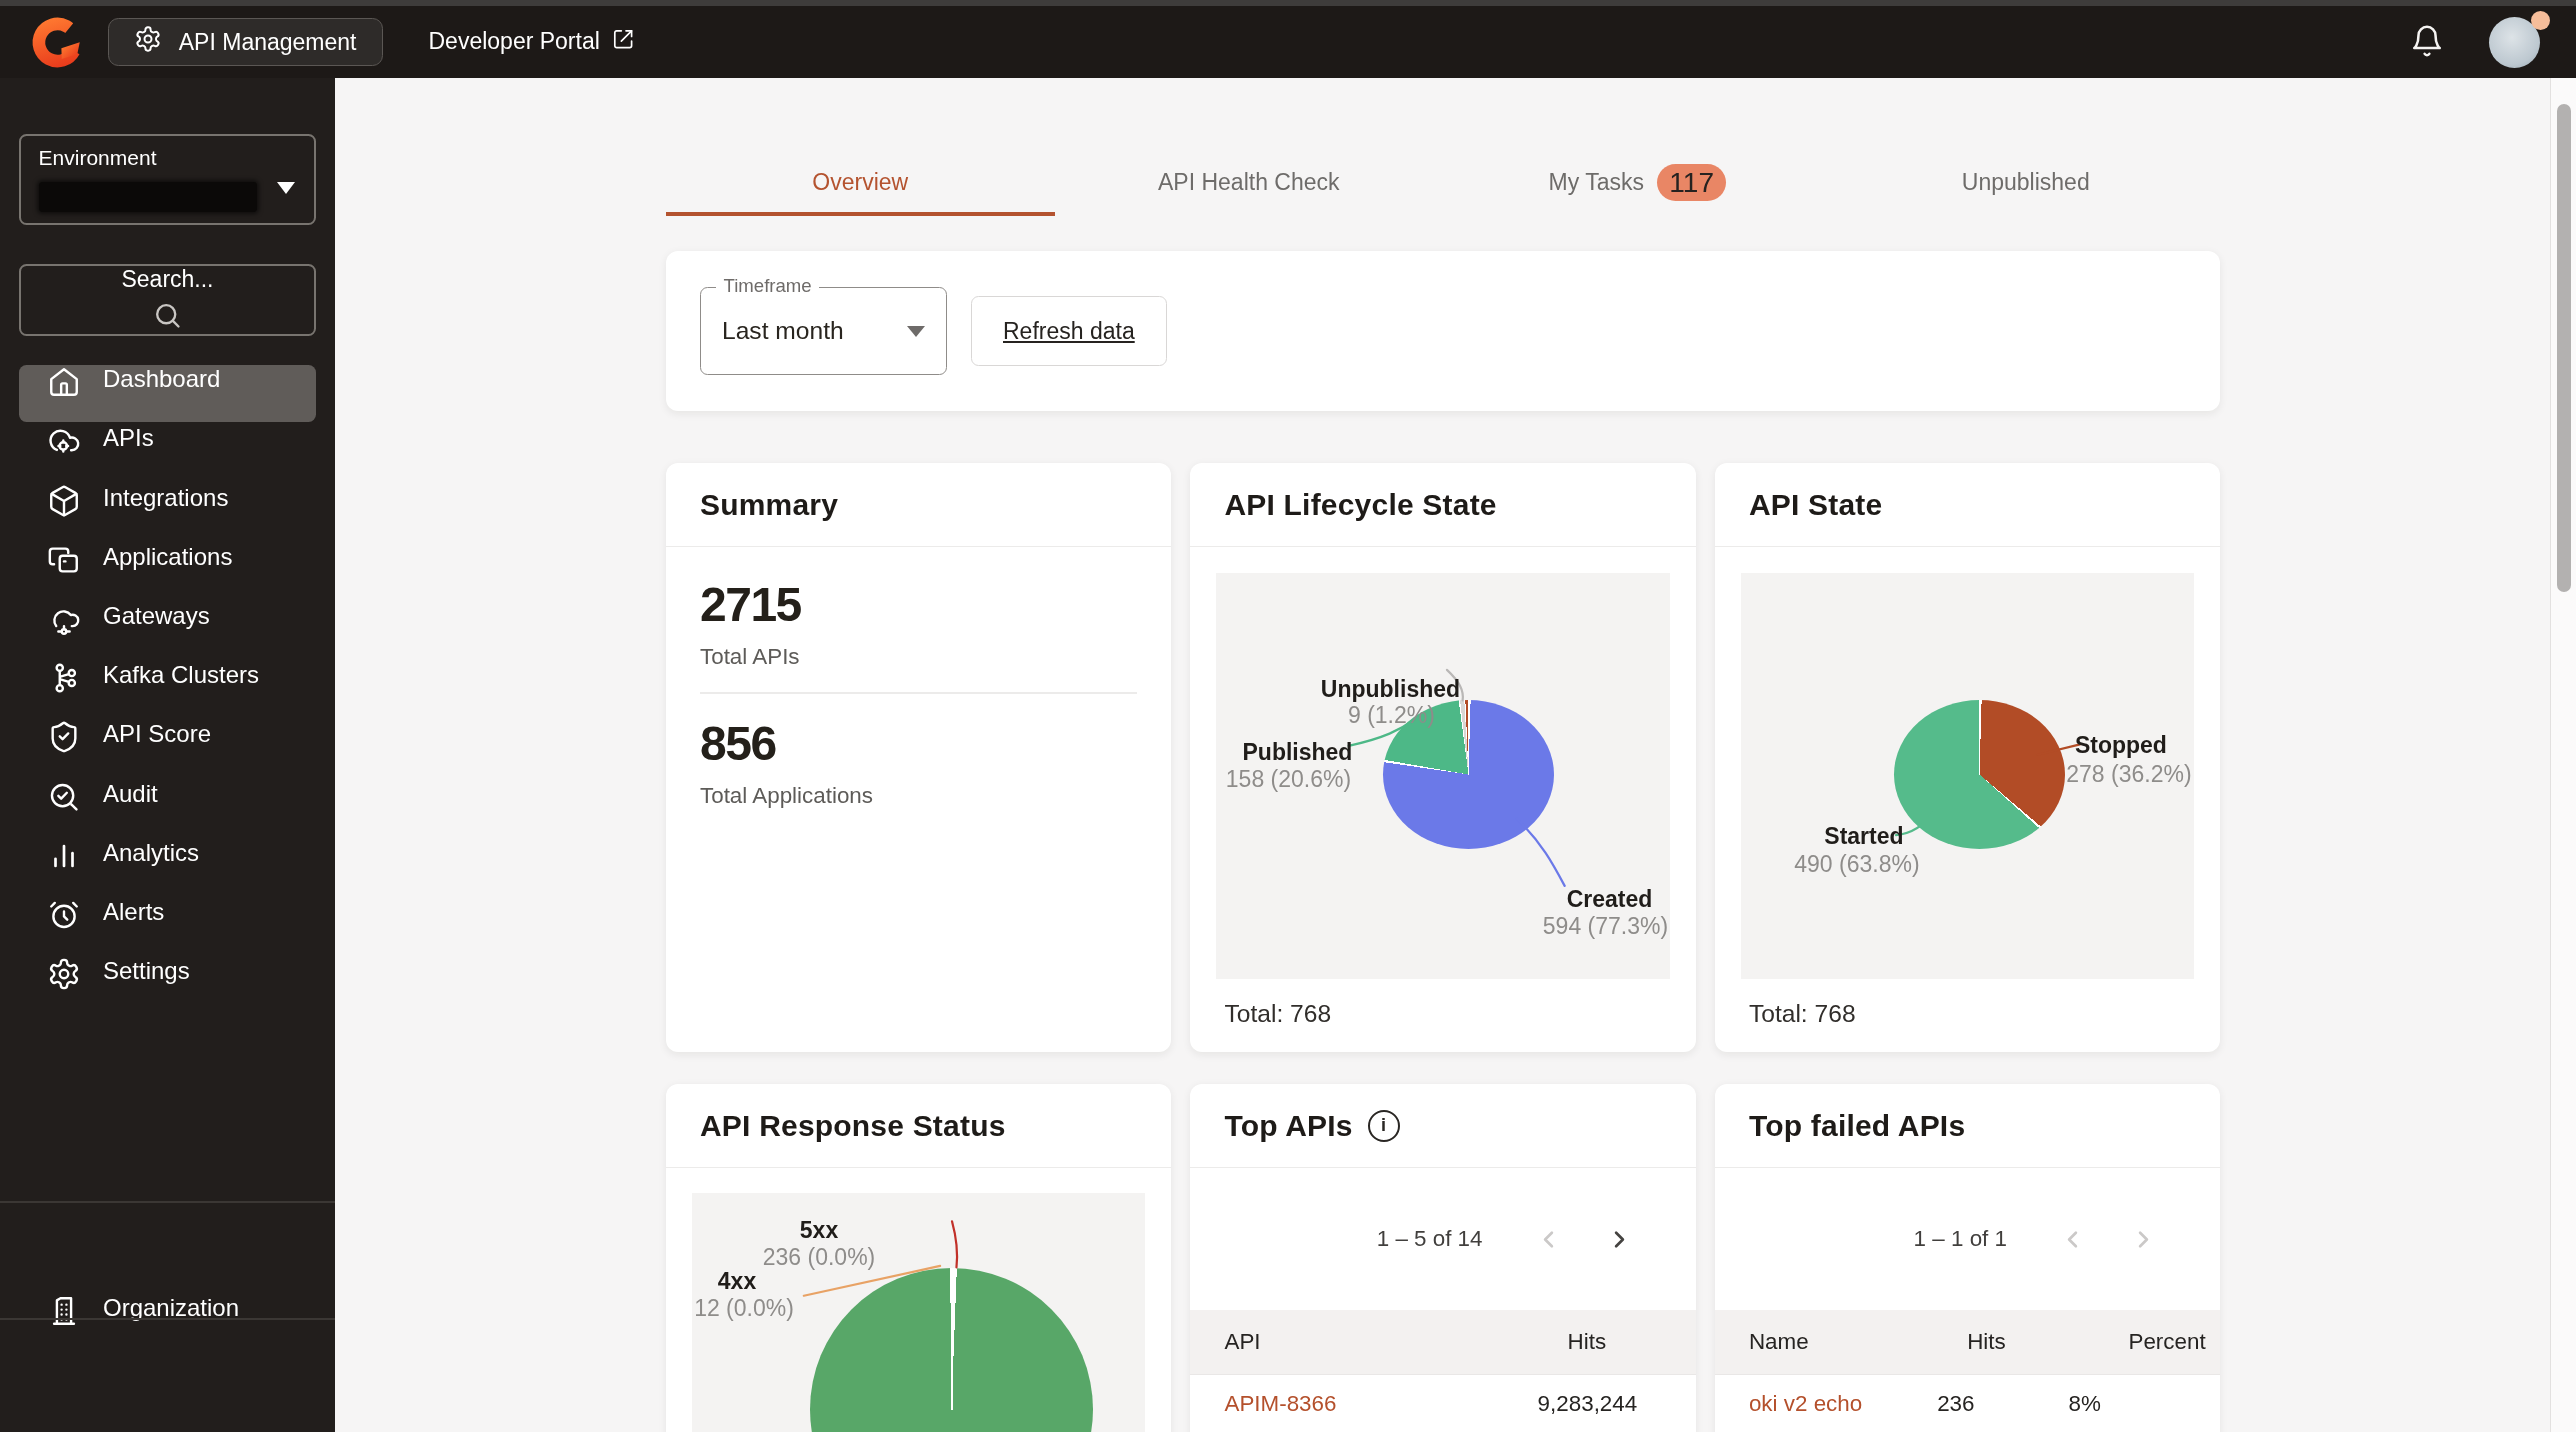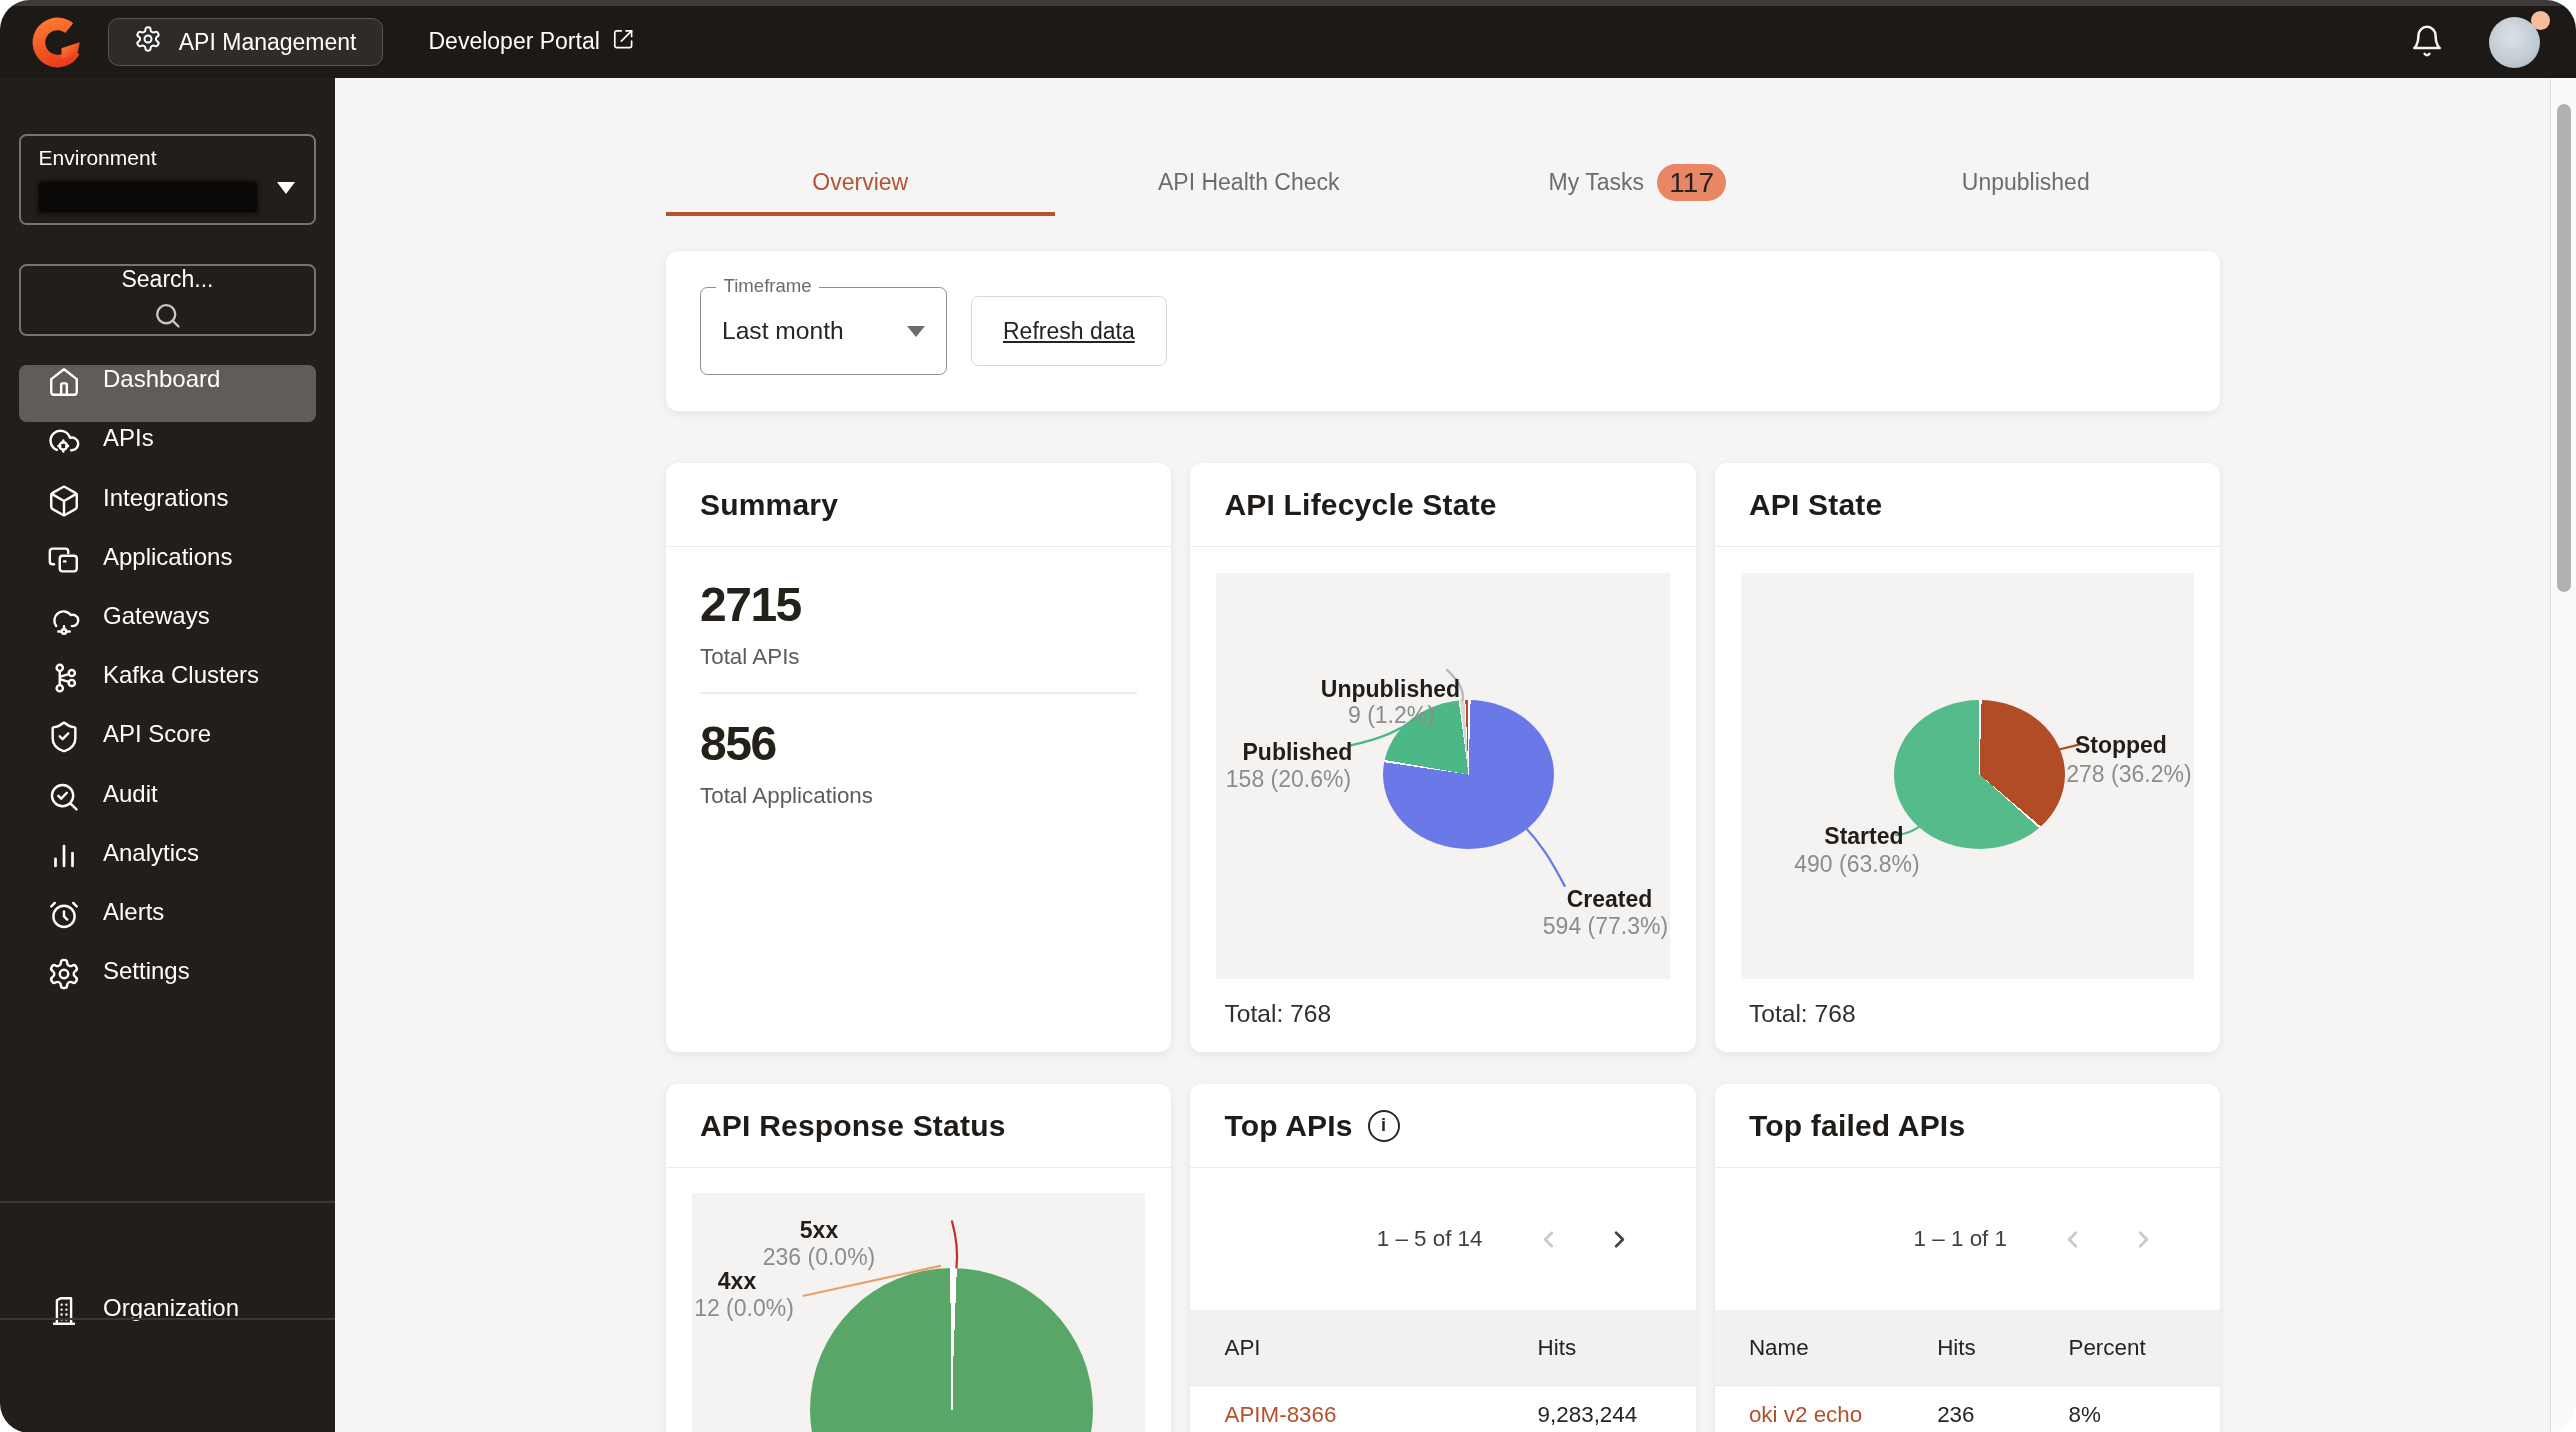--- a/index.html
+++ b/index.html
@@ -1,17 +1,17 @@
 <!DOCTYPE html>
 <html style="--accent: #b4532f; --badge-bg: #e98665; --link: #b4502c; --header-bg: #1d1917; --sidebar-bg: #221e1c; --selected-bg: #605c59; --content-bg: #f6f5f5; --chart-bg: #f4f3f2; --logo-orange: #f4501e;font-size:12px"><head>
 <meta charset="utf-8">
 <style>
   html,body{margin:0;padding:0;}
   body{font-family:"Liberation Sans","DejaVu Sans",sans-serif;}
-  #app{position:relative;width:2576px;height:1433px;overflow:hidden;background:var(--content-bg,#f6f5f5);border-radius:30px;}
+  #app{position:relative;width:2576px;height:1433px;overflow:hidden;background:var(--content-bg,#f6f5f5);}
   .topstrip{position:absolute;left:0;top:0;width:100%;height:6px;background:#3e3c3b;z-index:60;}
 
   
   header{position:absolute;left:0;top:6px;width:100%;height:72px;background:var(--header-bg,#1d1917);display:flex;align-items:center;padding:0 36px 0 28px;box-sizing:border-box;z-index:50;}
   .logo{width:58px;height:58px;display:flex;align-items:center;justify-content:center;}
   .hdr-btn{display:flex;align-items:center;gap:16.4px;height:48px;padding:0 25px;margin-left:22.4px;background:rgba(255,255,255,.08);border:1.5px solid #5b5754;border-radius:10.4px;color:#fff;font-size:23px;font-family:inherit;cursor:pointer;}
   .portal{display:flex;align-items:center;gap:12px;margin-left:46px;color:#fff;font-size:23px;text-decoration:none;cursor:pointer;}
   .hdr-right{margin-left:auto;display:flex;align-items:center;gap:39px;}
   .bell-btn{background:none;border:none;cursor:pointer;display:flex;}
   .avatar{position:relative;width:51px;height:51px;border-radius:50%;background:radial-gradient(circle at 45% 40%,#dde3e7,#bdc8d0 65%,#93a4ae);cursor:pointer;}
@@ -77,21 +77,21 @@
   .plabel{position:absolute;transform:translate(-50%,-50%);white-space:nowrap;font-size:23px;}
   .plabel.nm{font-weight:700;color:#201d1a;}
   .plabel.vl{color:#8e8c8a;}
   .total{margin:21px 34px 0;font-size:24.6px;color:#312e2b;}
 
   
   .pager{height:142px;display:flex;align-items:center;justify-content:flex-end;padding-right:63px;}
   .pager .ptext{font-size:22.4px;color:#413f3d;margin-right:52px;}
   .chev{width:27px;height:27px;margin-left:44px;background:none;border:none;padding:0;cursor:pointer;display:flex;}
   .chev:first-of-type{margin-left:0;}
-  .tbl-head{display:grid;align-items:center;height:75px;background:#f3f1f0;font-size:22.4px;color:#262422;}
+  .tbl-head{display:grid;align-items:center;height:64px;background:#f3f1f0;font-size:22.4px;color:#262422;gap:30px;}
   .tbl-row{display:grid;align-items:center;height:57px;border-top:1.5px solid #e9e7e6;font-size:22.4px;color:#262422;}
   .cols2{grid-template-columns:62% 38%;}
   .cols3{grid-template-columns:44% 26% 30%;}
   .cell{padding-left:34px;}
   .link{color:var(--link,#b4502c);cursor:pointer;}
 </style>
 </head>
 <body>
 
 <div id="app">

